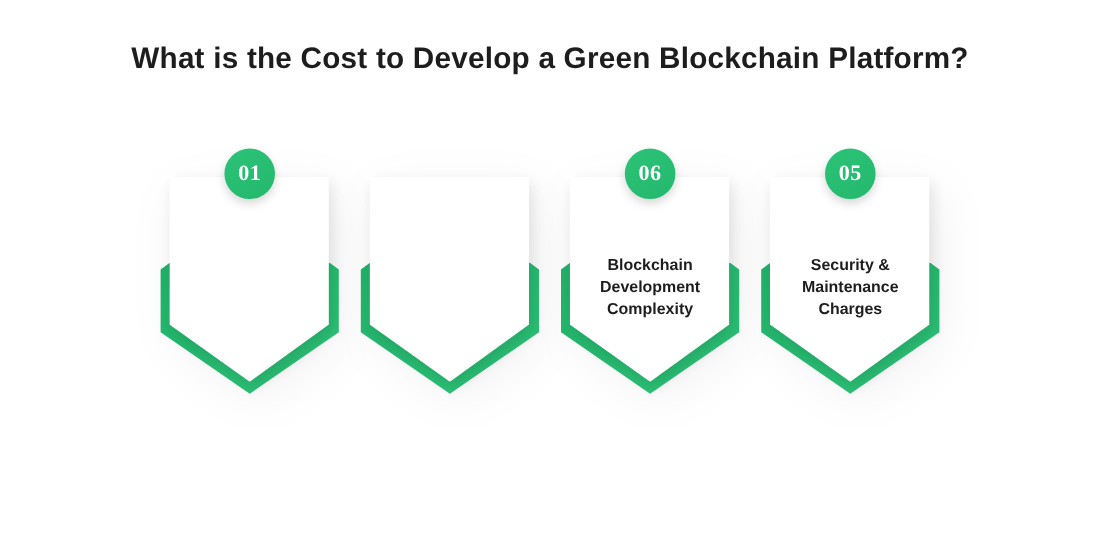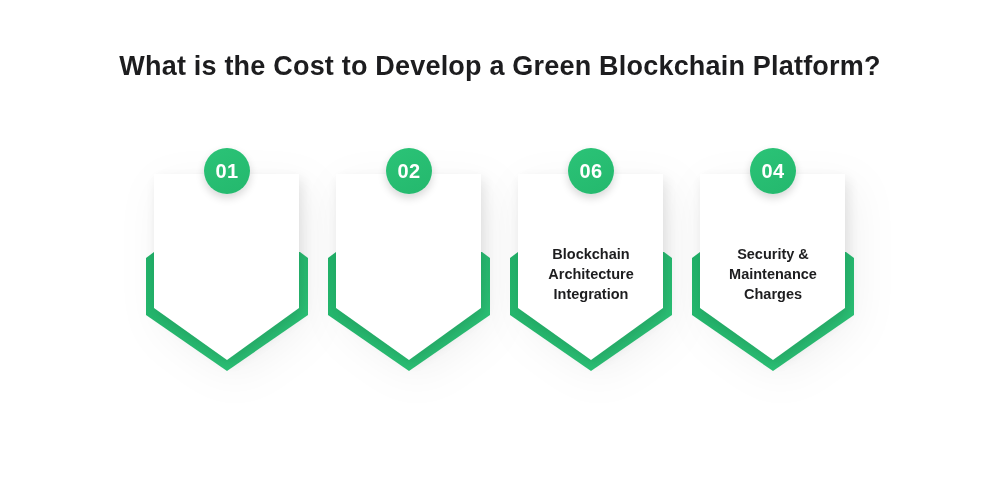--- a/index.html
+++ b/index.html
@@ -5,21 +5,21 @@
   * { margin: 0; padding: 0; box-sizing: border-box; }
   html, body {
     width: 1000px; height: 500px;
     background: #ffffff;
     font-family: "Liberation Sans", "DejaVu Sans", sans-serif;
     overflow: hidden;
   }
   .stage { width: 1000px; height: 500px; position: relative; }
 
   .page-title {
-    margin-top: 51px;
+    margin-top: 38px;
     text-align: center;
     font-size: 27px;
     font-weight: 700;
     letter-spacing: 0.2px;
     color: #1d1d1f;
   }
 
   .cards-row {
     margin-top: 66px;
     display: flex;
@@ -56,21 +56,21 @@
     clip-path: polygon(8px 26px, 153px 26px, 153px 160px, 81px 212px, 8px 160px);
   }
 
   .badge {
     position: absolute;
     left: 58px; top: 0;
     width: 46px; height: 46px;
     border-radius: 50%;
     background: linear-gradient(150deg, #2bc377 0%, #24b86d 100%);
     box-shadow: 0 4px 9px rgba(0,0,0,0.16);
-    display: flex; align-items: center; justify-content: center;
+    display: flex; align-items: center; justify-content: center; font-family: Liberation Serif, serif;
   }
   .badge-number {
     color: #ffffff;
     font-size: 20px;
     font-weight: 700;
     letter-spacing: 0.5px;
   }
 
   .card-label {
     position: absolute;
@@ -114,46 +114,43 @@
       </div>
     </div>
 
     <div class="step-card">
       <svg class="chevron-svg" viewBox="0 0 162 236">
         <path class="chevron-path" d="M0,110 L8,104 L154,104 L162,110 L162,167 L81,223 L0,167 Z"></path>
       </svg>
       <div class="panel-wrap">
         <div class="panel"></div>
       </div>
-      <div class="badge">
-        <span class="badge-number">02</span>
-      </div>
     </div>
 
     <div class="step-card">
       <svg class="chevron-svg" viewBox="0 0 162 236">
         <path class="chevron-path" d="M0,110 L8,104 L154,104 L162,110 L162,167 L81,223 L0,167 Z"></path>
       </svg>
       <div class="panel-wrap">
         <div class="panel"></div>
       </div>
       <div class="badge">
         <span class="badge-number">06</span>
       </div>
-      <div class="card-label">Blockchain Architecture Integration</div>
+      <div class="card-label">Blockchain Development Complexity</div>
     </div>
 
 
     <div class="step-card">
       <svg class="chevron-svg" viewBox="0 0 162 236">
         <path class="chevron-path" d="M0,110 L8,104 L154,104 L162,110 L162,167 L81,223 L0,167 Z"></path>
       </svg>
       <div class="panel-wrap">
         <div class="panel"></div>
       </div>
       <div class="badge">
-        <span class="badge-number">04</span>
+        <span class="badge-number">05</span>
       </div>
       <div class="card-label">Security &amp; Maintenance Charges</div>
     </div>
 
   </div>
 </div>
 
 </body></html>

